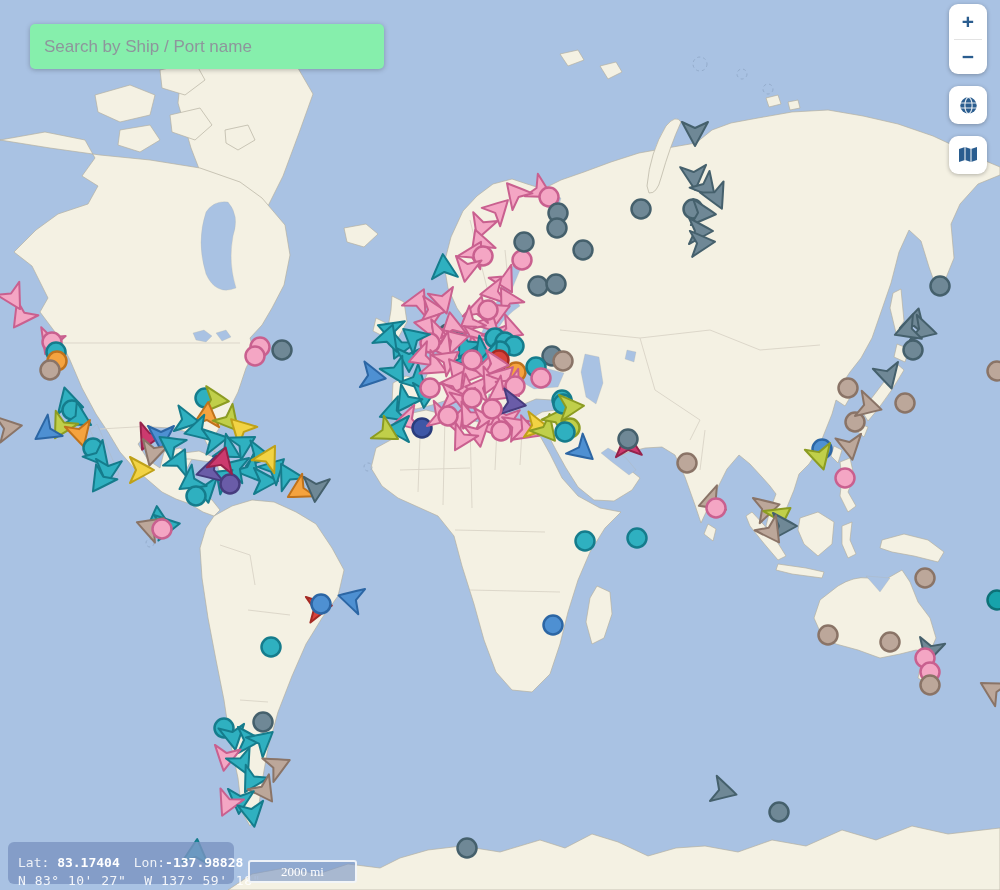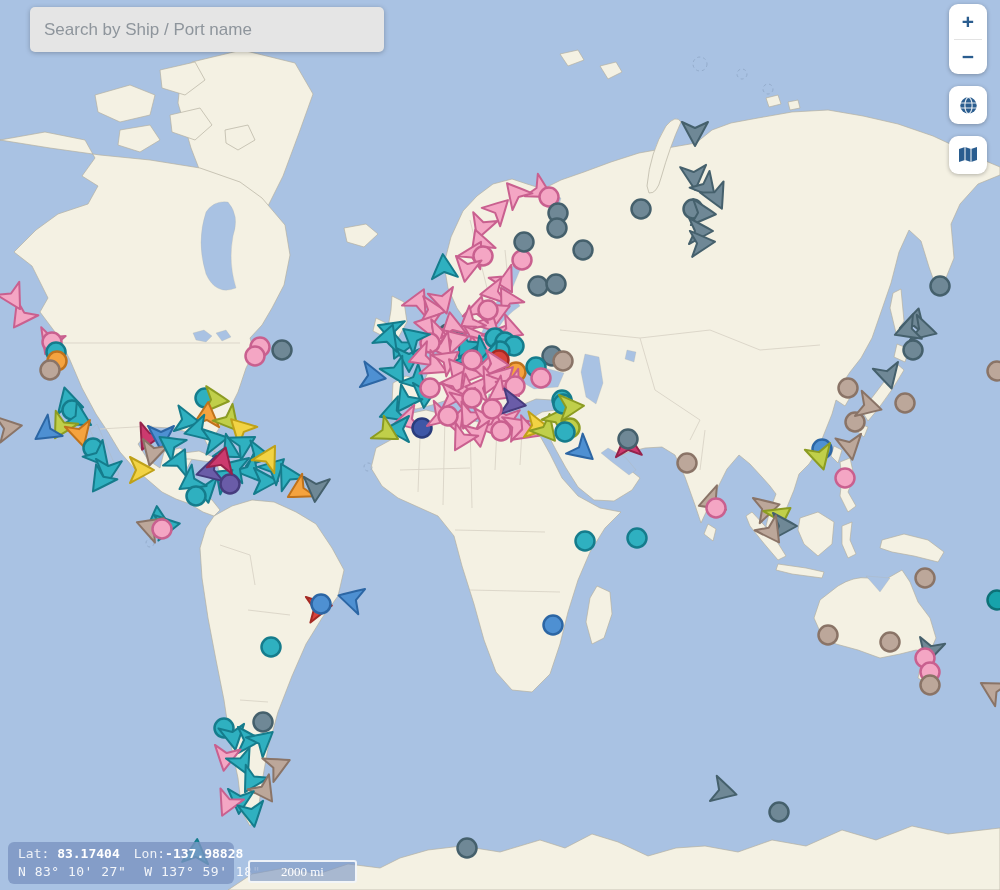--- a/index.html
+++ b/index.html
@@ -8,35 +8,35 @@
   }
   *{margin:0;padding:0;box-sizing:border-box;}
   html,body{width:1000px;height:890px;overflow:hidden;font-family:"Liberation Sans",sans-serif;}
   .stage{position:relative;width:1000px;height:890px;background:var(--ocean);}
   svg.map{position:absolute;left:0;top:0;}
   .land{fill:var(--land);stroke:var(--coast);stroke-width:0.9;stroke-opacity:.75;stroke-linejoin:round;}
   .water{fill:var(--ocean);stroke:var(--coast);stroke-width:.6;stroke-opacity:.4;}
   .cb{fill:none;stroke:var(--cborder);stroke-width:1;opacity:.9;}
   .dashisle{fill:none;stroke:#8fa6c6;stroke-width:1;stroke-dasharray:3 3;opacity:.8;}
   
-  .search{position:absolute;left:30px;top:7px;width:354px;height:45px;background:#e5e5e5;border-radius:5px;
+  .search{position:absolute;left:30px;top:24px;width:354px;height:45px;background:#86efac;border-radius:5px;
     box-shadow:0 1px 5px rgba(0,0,0,.25);display:flex;align-items:center;padding:0 14px;}
   .search input{border:none;outline:none;width:100%;font-size:17px;font-family:"Liberation Sans",sans-serif;color:#333;background:transparent;}
   .search input::placeholder{color:#8e959c;}
   
   .ctl{position:absolute;background:#fff;border-radius:9px;box-shadow:0 1px 4px rgba(0,0,0,.28);}
   .zoomctl{right:13px;top:4px;width:38px;height:70px;display:flex;flex-direction:column;}
   .zoomctl button{flex:1;border:none;background:transparent;font-size:21px;font-weight:bold;color:var(--icon-blue);cursor:pointer;line-height:1;}
   .zoomctl .divider{height:1px;background:#e3e3e3;margin:0 5px;}
   .sqbtn{right:13px;width:38px;height:38px;border:none;display:flex;align-items:center;justify-content:center;cursor:pointer;color:var(--icon-blue);}
   .globebtn{top:86px;} .mapbtn{top:136px;}
   
   .coords{position:absolute;left:8px;top:842px;width:226px;height:42px;background:var(--panel-bg);
     border-radius:6px;color:#fff;font-family:"DejaVu Sans Mono",monospace;font-size:13px;
-    padding:3px 10px;line-height:18px;white-space:nowrap;}
+    padding:12px 10px;line-height:18px;white-space:nowrap;}
   .coords .lbl{opacity:.85;} .coords .val{font-weight:bold;}
   .coords .dms{opacity:.9;letter-spacing:.5px;}
   .gap1{display:inline-block;width:14px;} .gap2{display:inline-block;width:18px;}
   
   .scalebar{position:absolute;left:248px;top:860px;width:109px;height:23px;background:rgba(128,153,198,.65);
     border:2px solid rgba(255,255,255,.85);border-radius:3px;color:#fff;font-family:Liberation Serif, serif;
     font-size:13px;display:flex;align-items:center;justify-content:center;}
 </style>
 </head>
 <body>

